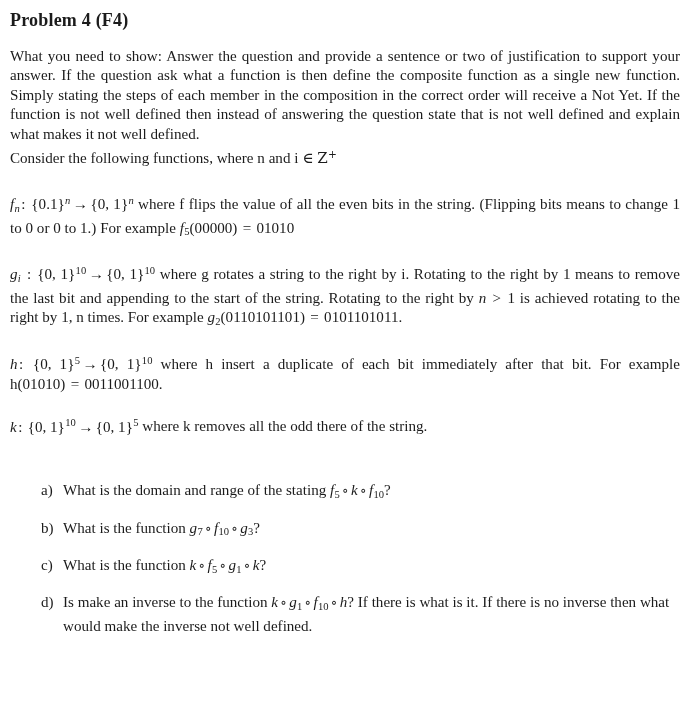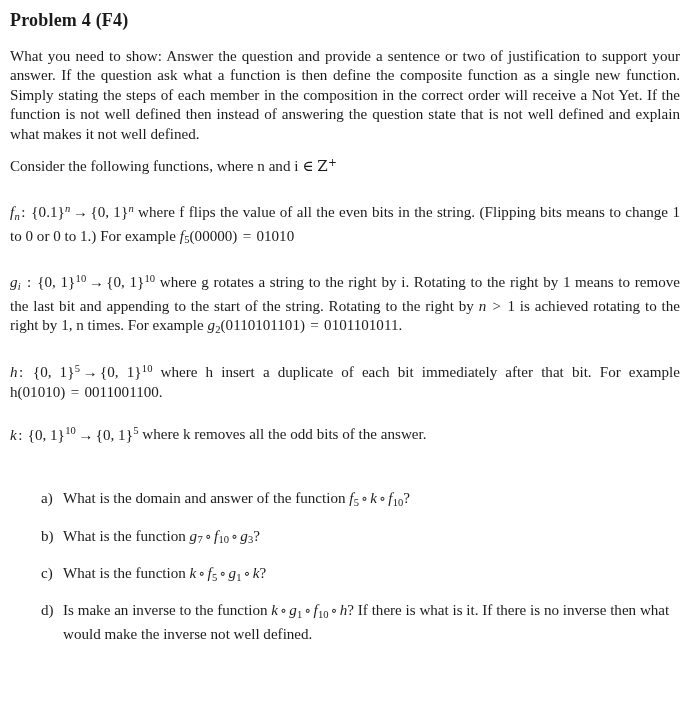--- a/index.html
+++ b/index.html
@@ -42,21 +42,21 @@
     line-height: 19.6px;
     text-align: justify;
     text-justify: inter-word;
     margin: 0 0 0 0;
     hyphens: manual;
   }
   .para.last-ragged {
     text-align: left;
   }
   .para + .para {
-    margin-top: 8px;
+    margin-top: 0;
   }
   .lead-label {
     font-weight: normal;
   }
   .block-gap { height: 19px; }
   .block-gap-lg { height: 22px; }
 
   
   .math {
     font-family: "Liberation Serif", "DejaVu Serif", serif;
@@ -158,32 +158,32 @@
     <div class="block-gap"></div>
 
     <p class="para"><span class="math"><span class="mi">g</span><sub class="ms">i</sub> <span class="op">:</span> <span class="mup">{0, 1}</span><sup class="me">10</sup><span class="arrow">→</span><span class="mup">{0, 1}</span><sup class="me">10</sup></span> <span>where g rotates a string to the right by i. Rotating to the right by 1 means to remove the last bit and appending to the start of the string. Rotating to the right by</span> <span class="math mi">n</span> <span class="math op">&gt;</span> <span class="math num">1</span> <span>is achieved rotating to the right by 1, n times. For example</span> <span class="math"><span class="mi">g</span><sub class="ms-up">2</sub><span class="num">(0110101101)</span> <span class="op">=</span> <span class="num">0101101011</span><span>.</span></span></p>
 
     <div class="block-gap"></div>
 
     <p class="para"><span class="math"><span class="mi">h</span><span class="op">:</span> <span class="mup">{0, 1}</span><sup class="me">5</sup><span class="arrow">→</span><span class="mup">{0, 1}</span><sup class="me">10</sup></span> <span>where h insert a duplicate of each bit immediately after that bit. For example</span> <span class="math"><span class="mup">h</span><span class="num">(01010)</span> <span class="op">=</span> <span class="num">0011001100</span><span>.</span></span></p>
 
     <div class="block-gap"></div>
 
-    <p class="para last-ragged"><span class="math"><span class="mi">k</span><span class="op">:</span> <span class="mup">{0, 1}</span><sup class="me">10</sup><span class="arrow">→</span><span class="mup">{0, 1}</span><sup class="me">5</sup></span> <span>where k removes all the odd bits of the answer.</span></p>
+    <p class="para last-ragged"><span class="math"><span class="mi">k</span><span class="op">:</span> <span class="mup">{0, 1}</span><sup class="me">10</sup><span class="arrow">→</span><span class="mup">{0, 1}</span><sup class="me">5</sup></span> <span>where k removes all the odd there of the string.</span></p>
 
     <div class="block-gap-lg"></div>
 
 
     <div class="block-gap-lg"></div>
 
     <ol class="qlist">
 
       <li class="qitem">
         <span class="qlabel">a)</span>
-        <span>What is the domain and answer of the function</span>
+        <span>What is the domain and range of the stating</span>
         <span class="math"><span class="mi">f</span><sub class="ms-up">5</sub><span class="ring">∘</span><span class="mi">k</span><span class="ring">∘</span><span class="mi">f</span><sub class="ms-up">10</sub><span>?</span></span>
       </li>
 
       <li class="qitem">
         <span class="qlabel">b)</span>
         <span>What is the function</span>
         <span class="math"><span class="mi">g</span><sub class="ms-up">7</sub><span class="ring">∘</span><span class="mi">f</span><sub class="ms-up">10</sub><span class="ring">∘</span><span class="mi">g</span><sub class="ms-up">3</sub><span>?</span></span>
       </li>
 
       <li class="qitem">

